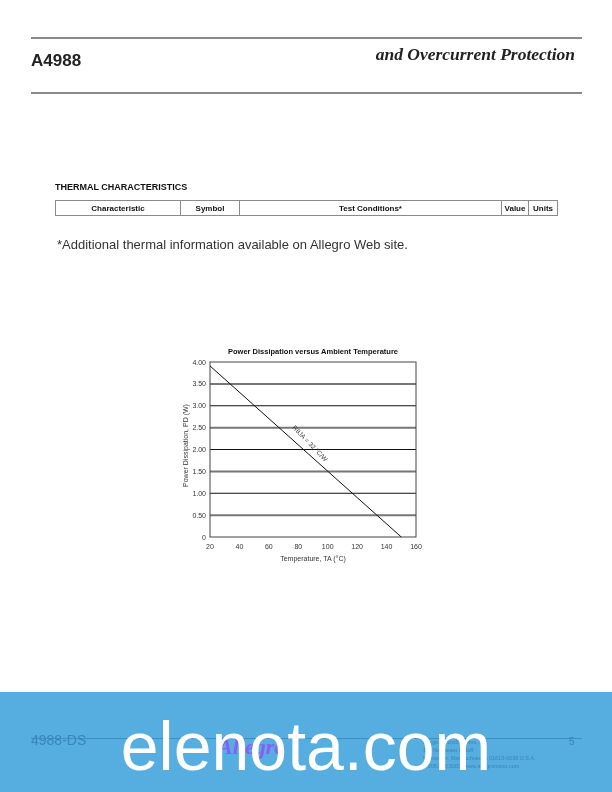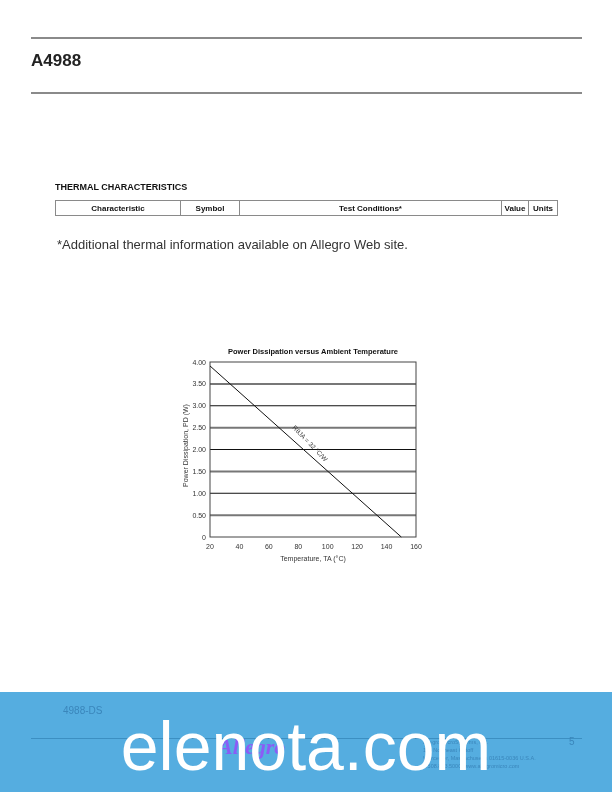--- a/index.html
+++ b/index.html
@@ -11,32 +11,33 @@
     table.th { position: absolute; left: 55px; top: 200px; border-collapse: collapse; font-size: 8px; width: 503px; }
     table.th td, table.th th { border: 1px solid #8a8a8a; padding: 1px 2px; height: 12px; }
     table.th th { font-weight: bold; text-align: center; }
     .foot { position: absolute; left: 57px; top: 237px; font-size: 13px; color: #333; }
     .chart-title { position: absolute; left: 210px; top: 347px; width: 206px; text-align: center; font-weight: bold; font-size: 7.5px; }
     svg.chart { position: absolute; left: 0; top: 0; }
     .ylab { position: absolute; left: 130px; top: 442px; width: 110px; text-align: center; font-size: 7px; transform: rotate(-90deg); transform-origin: center; color: #333; }
     .xlab { position: absolute; left: 210px; top: 555px; width: 206px; text-align: center; font-size: 7px; color: #333; }
     .banner { position: absolute; left: 0; top: 692px; width: 612px; height: 100px; background: #55ade0; }
     .banner-rule { position: absolute; left: 31px; top: 738px; width: 551px; height: 1px; background: #3c8fc2; }
-    .banner-docid { position: absolute; left: 31px; top: 705px; font-size: 10px; color: #3a86bb; margin-left: 32px; }
+    .banner-docid { position: absolute; left: 31px; top: 732px; font-size: 14px; color: #3a86bb; }
     .banner-page { position: absolute; left: 569px; top: 736px; font-size: 10px; color: #3a86bb; }
     .banner-logo { position: absolute; left: 218px; top: 734px; font-family: "Liberation Serif", serif; font-style: italic; font-weight: bold; font-size: 22px; color: #8b5cf6; }
     .banner-addr { position: absolute; left: 423px; top: 738px; font-size: 5.5px; line-height: 8px; color: #3a86bb; }
     .watermark { position: absolute; left: 0; top: 700px; width: 612px; text-align: center; font-size: 68px; color: #ffffff; line-height: 92px; }
   </style>
 </head>
 <body>
 
 <div class="rule" style="top:37px;"></div>
 <div class="part">A4988</div>
 <div class="title">
+  <div>and Overcurrent Protection</div>
 </div>
 <div class="rule" style="top:92px;"></div>
 
 <div class="sec">THERMAL CHARACTERISTICS</div>
 <table class="th">
   <tbody>
       <tr>
     <th style="width:120px">Characteristic</th>
     <th style="width:54px">Symbol</th>
     <th>Test Conditions*</th>

